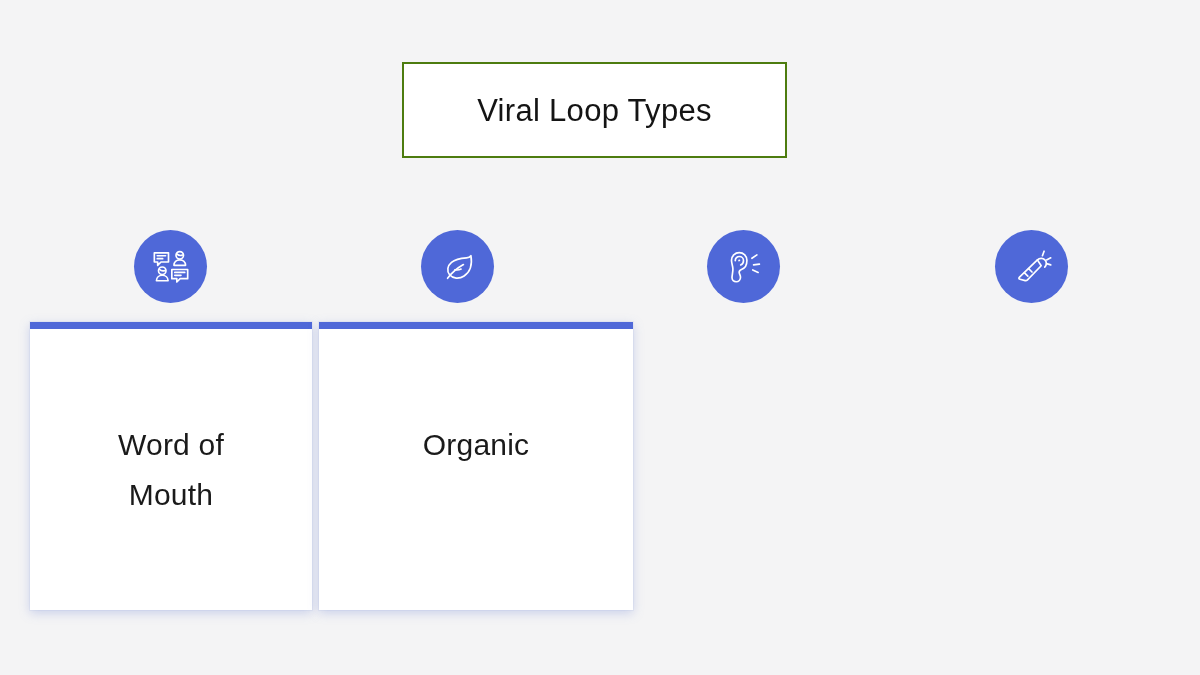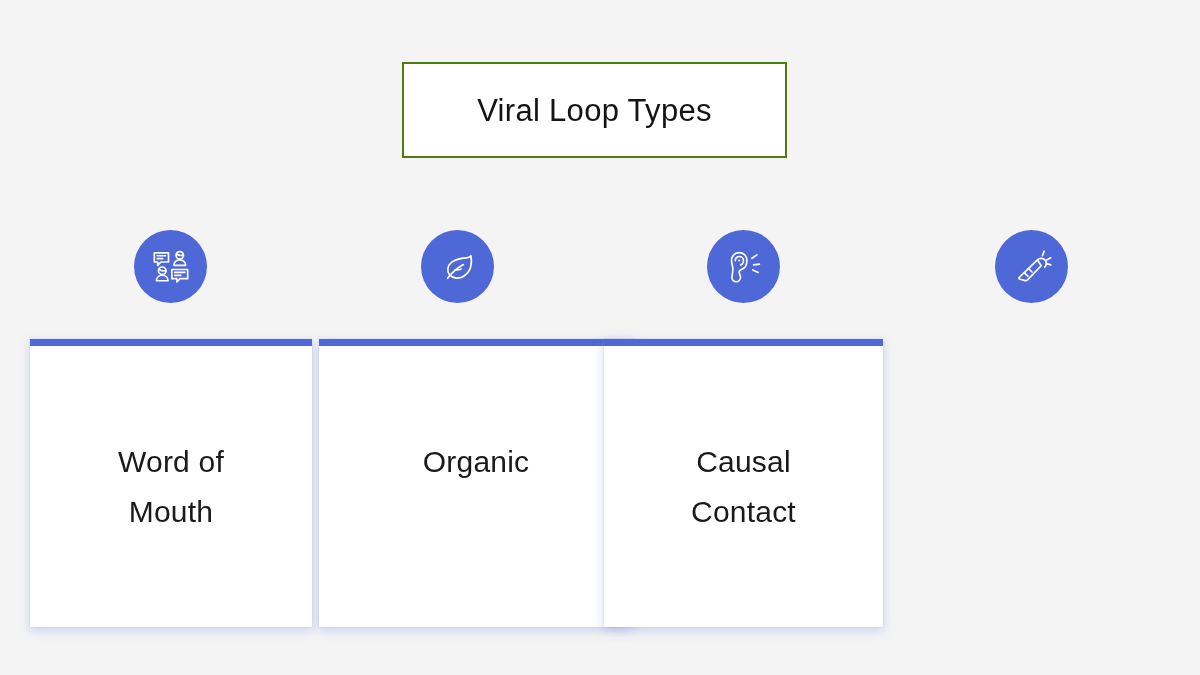--- a/index.html
+++ b/index.html
@@ -67,21 +67,20 @@
   .card {
     position: absolute;
     top: 322px;
     height: 288px;
     background: #ffffff;
     box-shadow: 0 3px 10px rgba(120, 140, 215, 0.35),
                 0 0 0 1px rgba(150, 165, 220, 0.10);
     display: flex;
     align-items: flex-start;
     justify-content: center;
-    margin-top: 17px;
   }
   .card .top-bar {
     position: absolute;
     left: 0;
     top: 0;
     width: 100%;
     height: 7px;
     background: #4f68d8;
   }
   .card-label {
@@ -182,20 +181,15 @@
     <div class="top-bar"></div>
     <div class="card-label">Word of
 Mouth</div>
   </div>
 
   <div class="card c2">
     <div class="top-bar"></div>
     <div class="card-label">Organic</div>
   </div>
 
-  <div class="card c3">
-    <div class="top-bar"></div>
-    <div class="card-label">Causal
-Contact</div>
-  </div>
 
 
 </div>
 
 </body></html>

